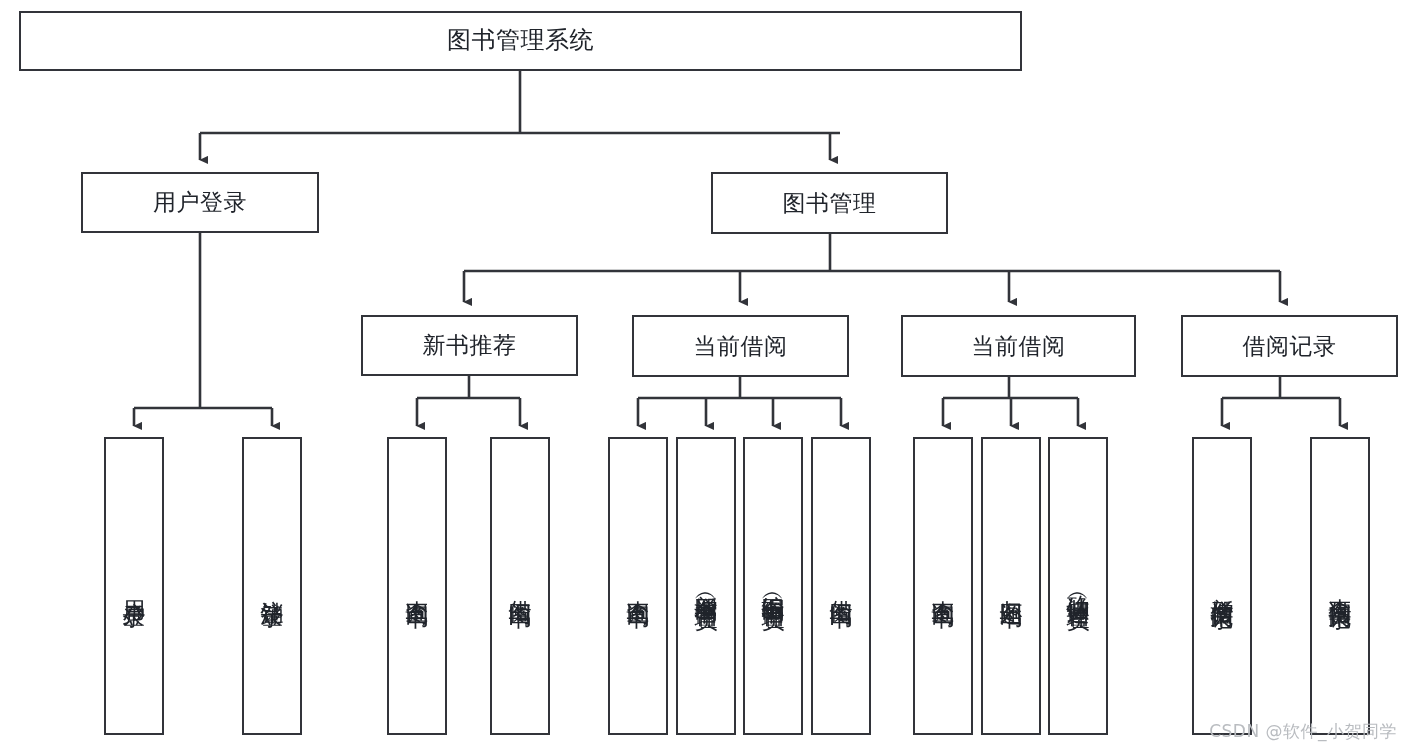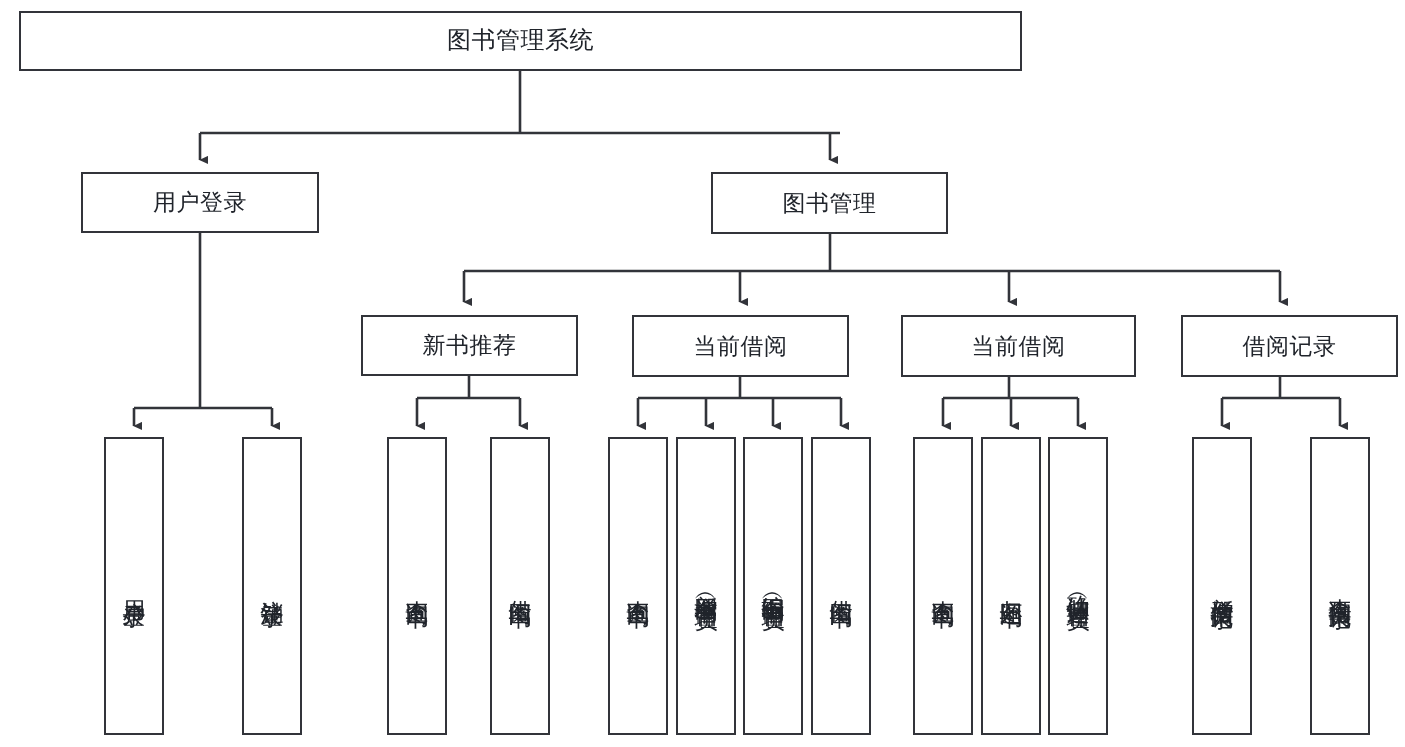--- a/index.html
+++ b/index.html
@@ -189,14 +189,15 @@
     <span class="node-label">确认归还（管理员）</span>
   </div>
 
   <div class="node vertical" style="left:1192px; top:437px; width:60px; height:298px;">
     <span class="node-label">新增借阅记录</span>
   </div>
   <div class="node vertical" style="left:1310px; top:437px; width:60px; height:298px;">
     <span class="node-label">查询借阅记录</span>
   </div>
 
+  <div id="watermark">CSDN @软件_小贺同学</div>
 
 </div>
 
 </body></html>

